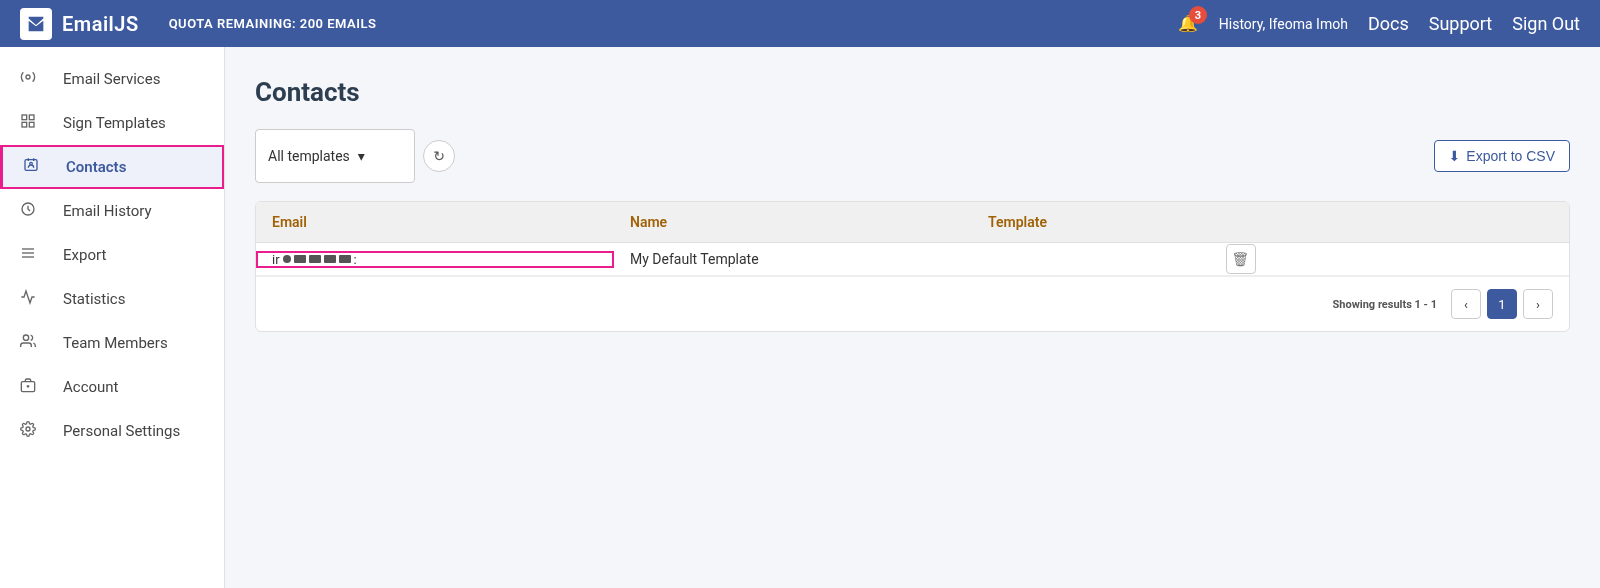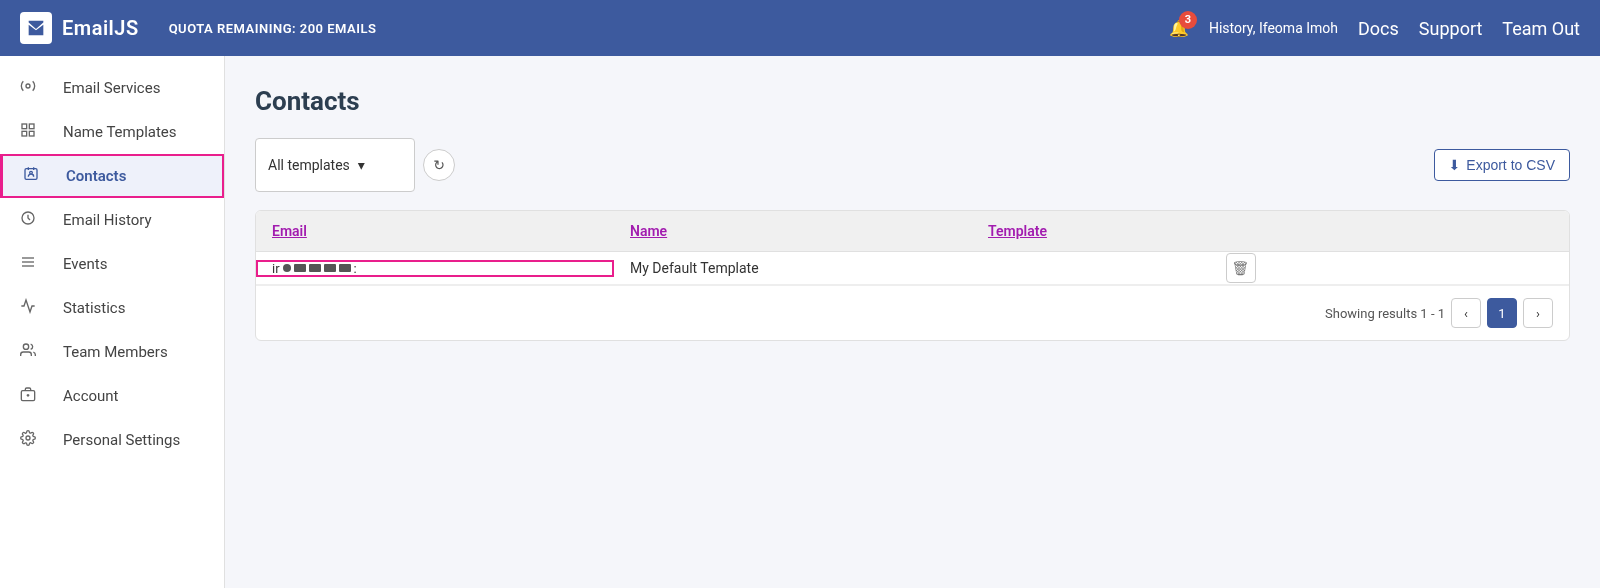--- a/index.html
+++ b/index.html
@@ -5,21 +5,21 @@
     * { box-sizing: border-box; margin: 0; padding: 0; }
     body { font-family: -apple-system, BlinkMacSystemFont, 'Segoe UI', Roboto, sans-serif; background: #f5f6fa; display: flex; flex-direction: column; height: 588px; overflow: hidden; }
 
     
     .header {
       background: #3d5a9e;
       color: white;
       display: flex;
       align-items: center;
       padding: 0 20px;
-      height: 56px;
+      height: 47px;
       flex-shrink: 0;
     }
     .header-logo {
       display: flex;
       align-items: center;
       gap: 10px;
       margin-right: 30px;
     }
     .logo-icon {
       width: 32px;
@@ -188,22 +188,21 @@
     .table-header {
       display: grid;
       grid-template-columns: 2fr 2fr 3fr 60px;
       background: #f0f0f0;
       border-bottom: 1px solid #e0e0e0;
     }
     .table-header-cell {
       padding: 12px 16px;
       font-size: 14px;
       font-weight: 600;
-      color: #a21caf;
-      text-decoration: underline;
+      color: #a16207;
     }
     .table-row {
       display: grid;
       grid-template-columns: 2fr 2fr 3fr 60px;
       border-bottom: 1px solid #eee;
       align-items: center;
     }
     .table-row:last-child { border-bottom: none; }
     .table-cell {
       padding: 1px 16px;
@@ -244,22 +243,24 @@
     
     .pagination-row {
       display: flex;
       align-items: center;
       justify-content: flex-end;
       padding: 12px 16px;
       gap: 6px;
       border-top: 1px solid #eee;
     }
     .pagination-text {
-      font-size: 13px;
+      font-size: 11px;
       color: #555;
+      margin-right: 8px;
+      font-weight: bold;
     }
     .page-btn {
       border: 1px solid #ccc;
       border-radius: 4px;
       width: 30px;
       height: 30px;
       display: flex;
       align-items: center;
       justify-content: center;
       cursor: pointer;
@@ -283,21 +284,21 @@
   </div>
   <div class="header-quota">QUOTA REMAINING: 200 EMAILS</div>
   <div class="header-right">
     <div class="notification-badge">
       <span>🔔</span>
       <span class="badge-dot">3</span>
     </div>
     <span class="header-welcome">History, Ifeoma Imoh</span>
     <a class="header-nav-link">Docs</a>
     <a class="header-nav-link">Support</a>
-    <a class="header-nav-link">Team Out</a>
+    <a class="header-nav-link">Sign Out</a>
   </div>
 </header>
 
 <div class="layout">
 
   <nav class="sidebar">
     <div class="sidebar-item">
       <span class="icon">
         <svg width="16" height="16" viewBox="0 0 24 24" fill="none" stroke="currentColor" stroke-width="2">
             <circle cx="12" cy="12" r="3"></circle>
@@ -308,21 +309,21 @@
     </div>
     <div class="sidebar-item">
       <span class="icon">
         <svg width="16" height="16" viewBox="0 0 24 24" fill="none" stroke="currentColor" stroke-width="2">
             <rect x="3" y="3" width="7" height="7"></rect>
             <rect x="14" y="3" width="7" height="7"></rect>
             <rect x="3" y="14" width="7" height="7"></rect>
             <rect x="14" y="14" width="7" height="7"></rect>
           </svg>
       </span>
-      <span>Name Templates</span>
+      <span>Sign Templates</span>
     </div>
     <div class="sidebar-item active">
       <span class="icon">
         <svg width="16" height="16" viewBox="0 0 24 24" fill="none" stroke="currentColor" stroke-width="2">
             <rect x="3" y="4" width="18" height="16" rx="2"></rect>
             <line x1="8" y1="2" x2="8" y2="6"></line>
             <line x1="16" y1="2" x2="16" y2="6"></line>
             <path d="M12 12a2 2 0 1 0 0-4 2 2 0 0 0 0 4zm-4 4c0-2.2 1.8-4 4-4s4 1.8 4 4"></path>
           </svg>
       </span>
@@ -338,21 +339,21 @@
       <span>Email History</span>
     </div>
     <div class="sidebar-item">
       <span class="icon">
         <svg width="16" height="16" viewBox="0 0 24 24" fill="none" stroke="currentColor" stroke-width="2">
             <line x1="3" y1="6" x2="21" y2="6"></line>
             <line x1="3" y1="12" x2="21" y2="12"></line>
             <line x1="3" y1="18" x2="21" y2="18"></line>
           </svg>
       </span>
-      <span>Events</span>
+      <span>Export</span>
     </div>
     <div class="sidebar-item">
       <span class="icon">
         <svg width="16" height="16" viewBox="0 0 24 24" fill="none" stroke="currentColor" stroke-width="2">
             <polyline points="22 12 18 12 15 21 9 3 6 12 2 12"></polyline>
           </svg>
       </span>
       <span>Statistics</span>
     </div>
     <div class="sidebar-item">

